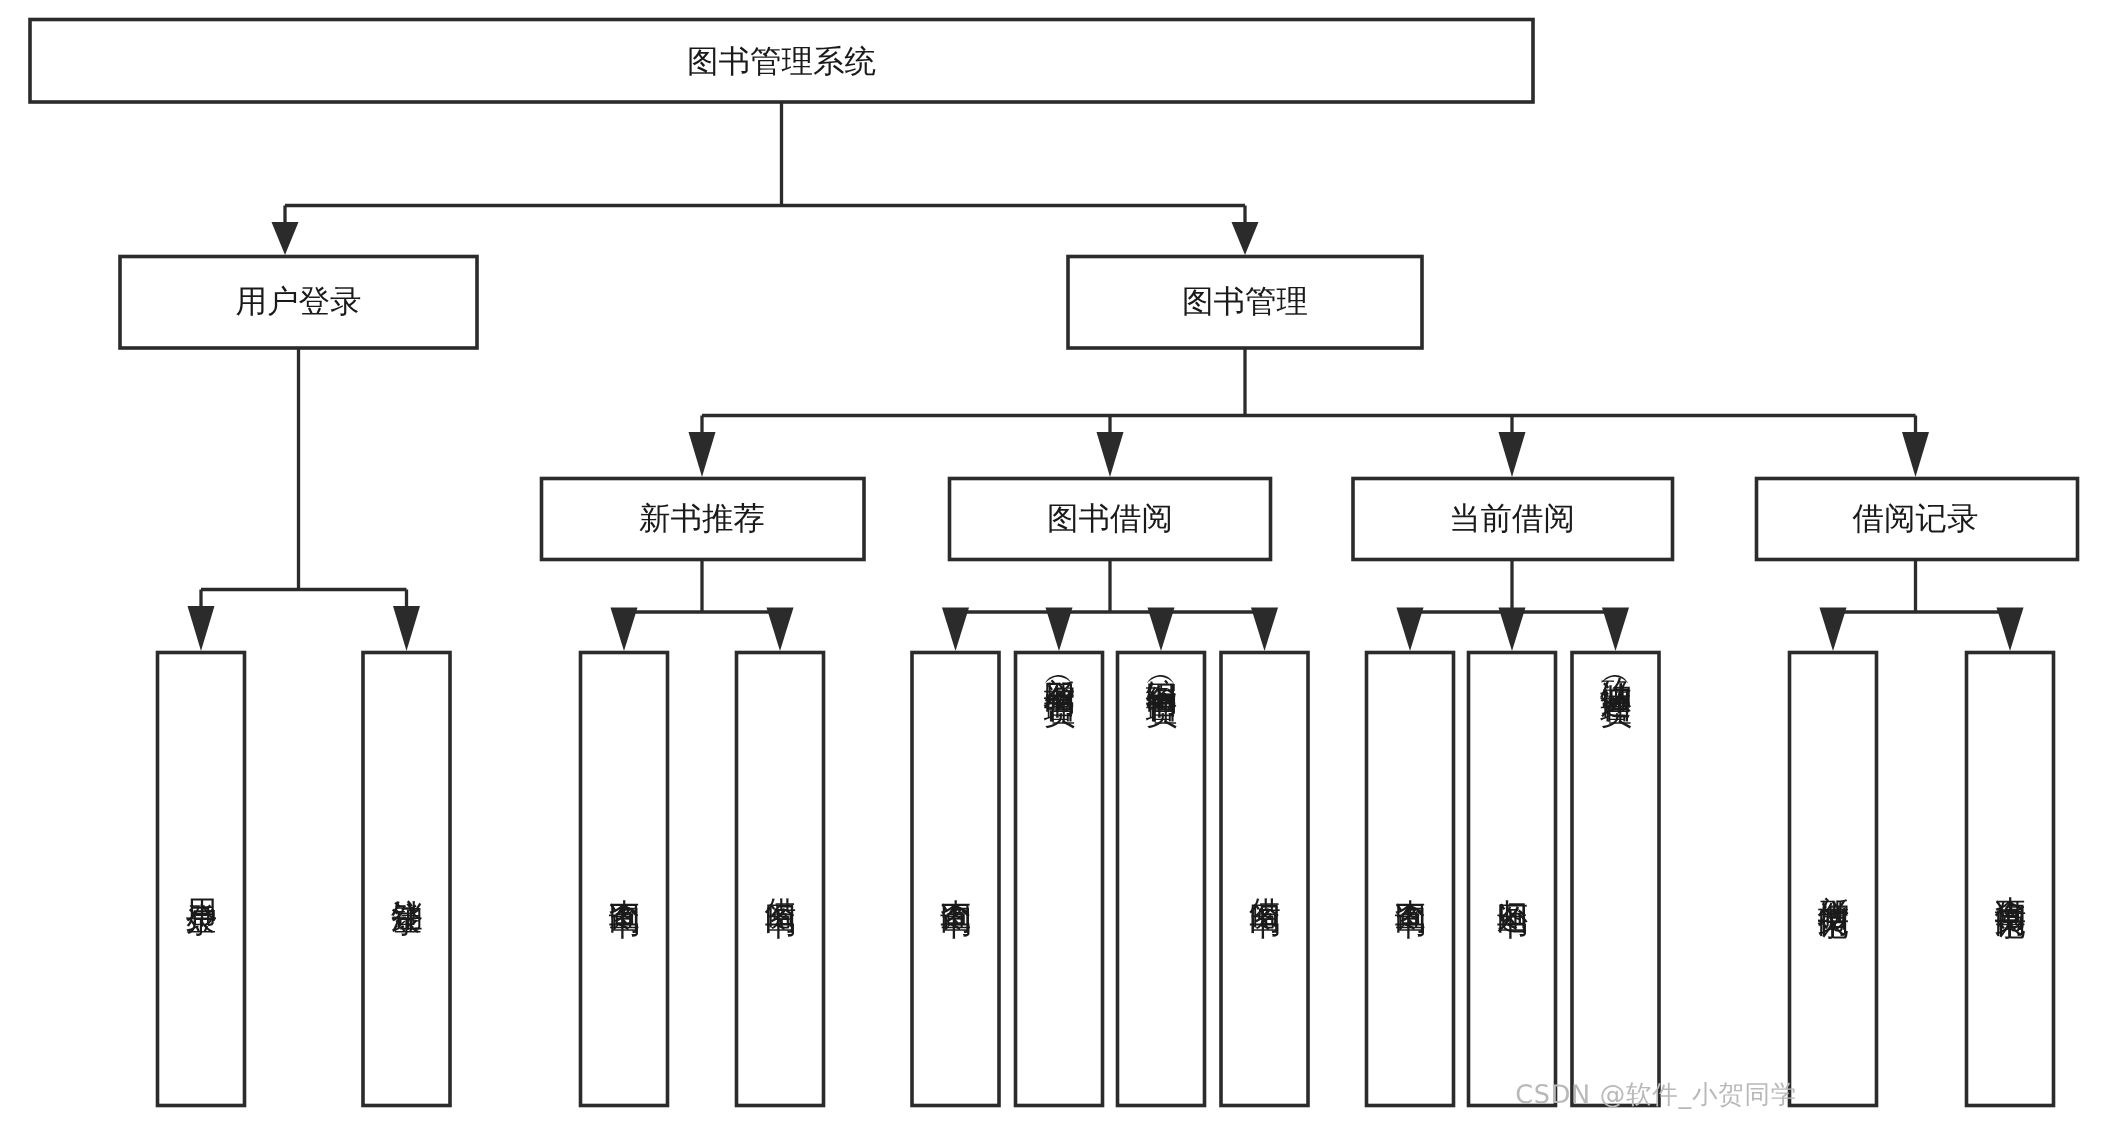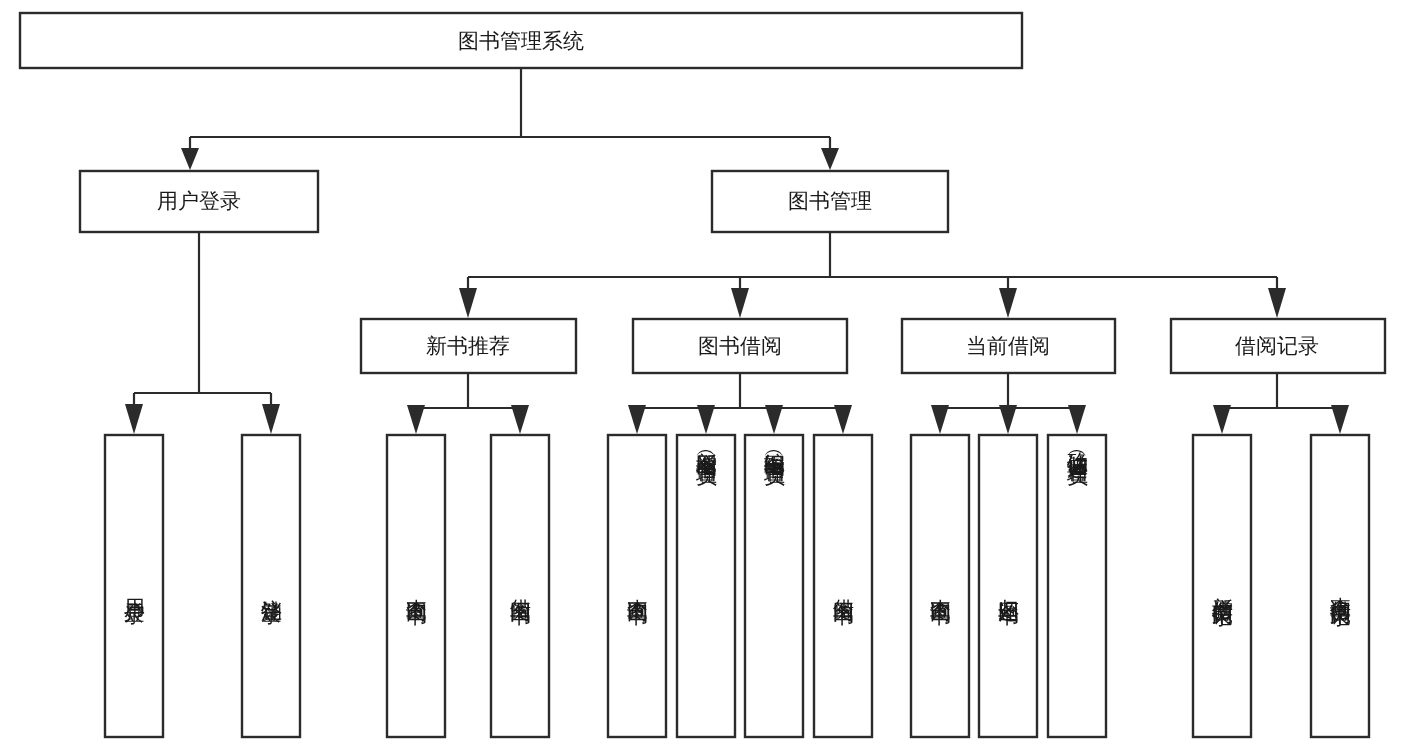--- a/index.html
+++ b/index.html
@@ -244,14 +244,15 @@
   <div class="leaf-label-wrap" style="left:1048px; top:435px; width:58px; height:302px; align-items:flex-start;">
     <span class="leaf-label">确认归还（管理员）</span>
   </div>
   <div class="leaf-label-wrap" style="left:1193px; top:435px; width:58px; height:302px;">
     <span class="leaf-label">新增借阅记录</span>
   </div>
   <div class="leaf-label-wrap" style="left:1311px; top:435px; width:58px; height:302px;">
     <span class="leaf-label">查询借阅记录</span>
   </div>
 
+  <div class="watermark">CSDN @软件_小贺同学</div>
 
 </div>
 
 </body></html>

